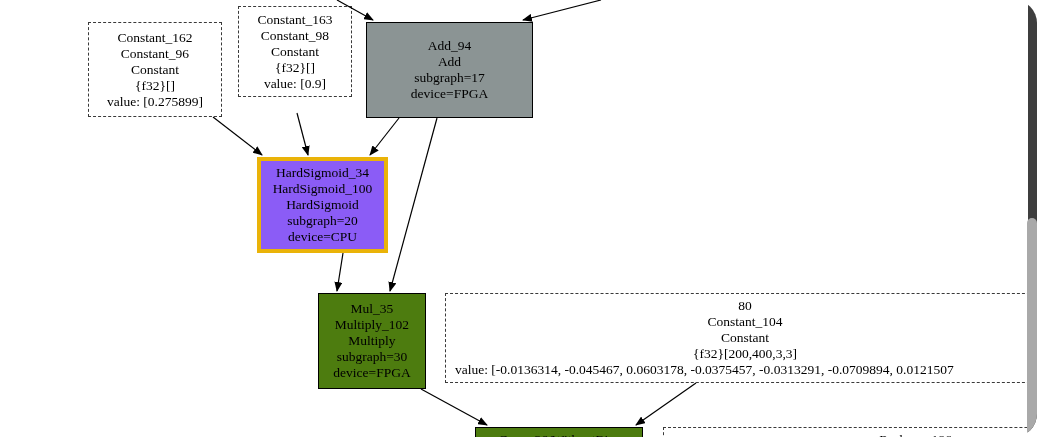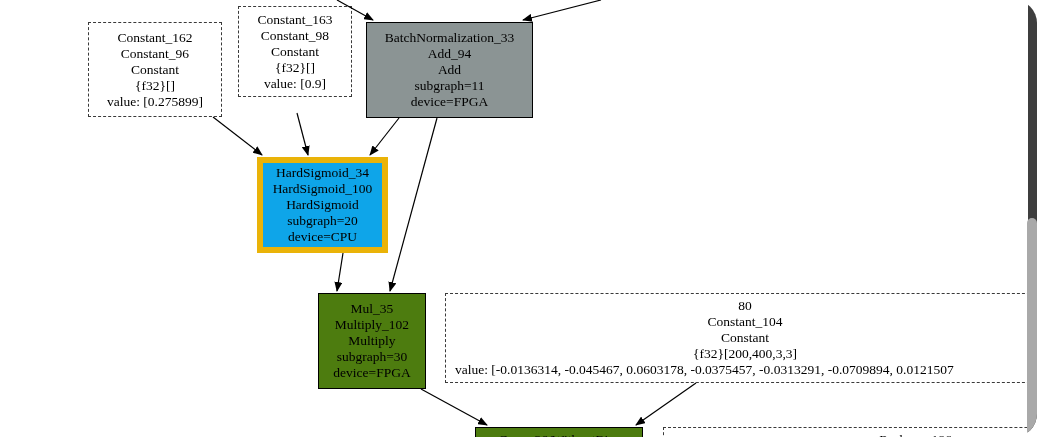--- a/index.html
+++ b/index.html
@@ -16,21 +16,21 @@
     position:absolute;
     box-sizing:border-box;
     display:flex;flex-direction:column;
     justify-content:center;align-items:center;
     font-size:13.5px;line-height:16px;color:#000;
     text-align:center;overflow:hidden;
   }
   .node span{display:block;white-space:nowrap;}
   .dashed{border:1.5px dashed #3a3a3a;background:#fff;}
   .gray{background:#8b9494;border:1px solid #000;}
-  .red{background:#0ea5e9;border:6px solid #eab308;}
+  .red{background:#8b5cf6;border:4px solid #eab308;}
   .teal{background:#4d7c0f;border:1px solid #000;}
   .top-align{justify-content:flex-start;padding-top:4px;}
   .value-left{align-self:stretch;text-align:left;padding-left:9px;white-space:nowrap;overflow:hidden;}
   .scroll-track{position:absolute;left:1028px;top:0;width:9px;height:437px;background:#3e3e3e;}
   .scroll-thumb{position:absolute;left:1027px;top:218px;width:10px;height:230px;background:#a9a9a9;border-radius:5px 5px 0 0;}
 </style>
 </head>
 <body>
 
 <div id="viewport">
@@ -45,24 +45,23 @@
 
   <div class="node dashed" style="left:238px;top:6px;width:114px;height:91px;">
     <span>Constant_163</span>
     <span>Constant_98</span>
     <span>Constant</span>
     <span>{f32}[]</span>
     <span>value: [0.9]</span>
   </div>
 
   <div class="node gray" style="left:366px;top:22px;width:167px;height:96px;">
-    <span>BatchNormalization_33</span>
     <span>Add_94</span>
     <span>Add</span>
-    <span>subgraph=11</span>
+    <span>subgraph=17</span>
     <span>device=FPGA</span>
   </div>
 
   <div class="node red" style="left:257px;top:157px;width:131px;height:96px;">
     <span>HardSigmoid_34</span>
     <span>HardSigmoid_100</span>
     <span>HardSigmoid</span>
     <span>subgraph=20</span>
     <span>device=CPU</span>
   </div>

